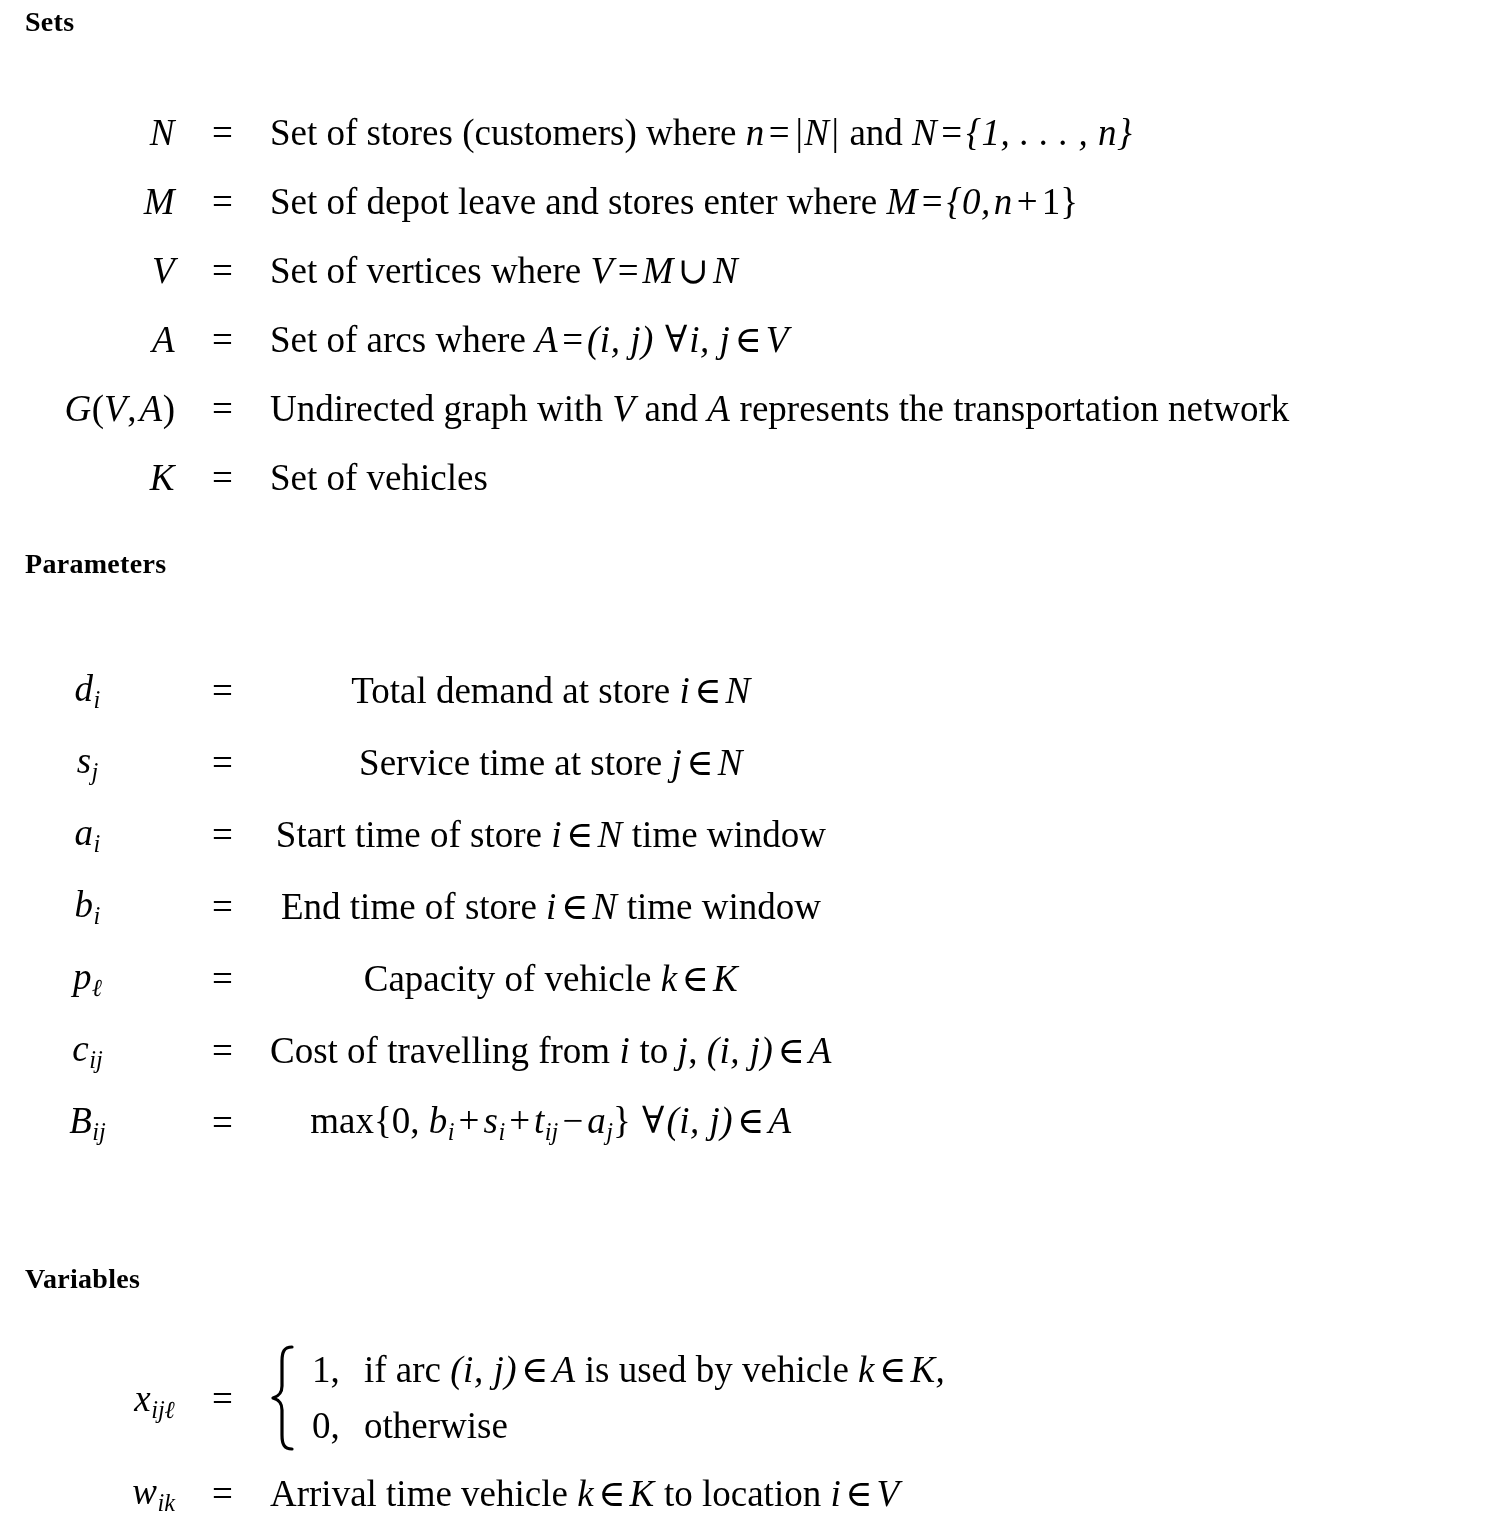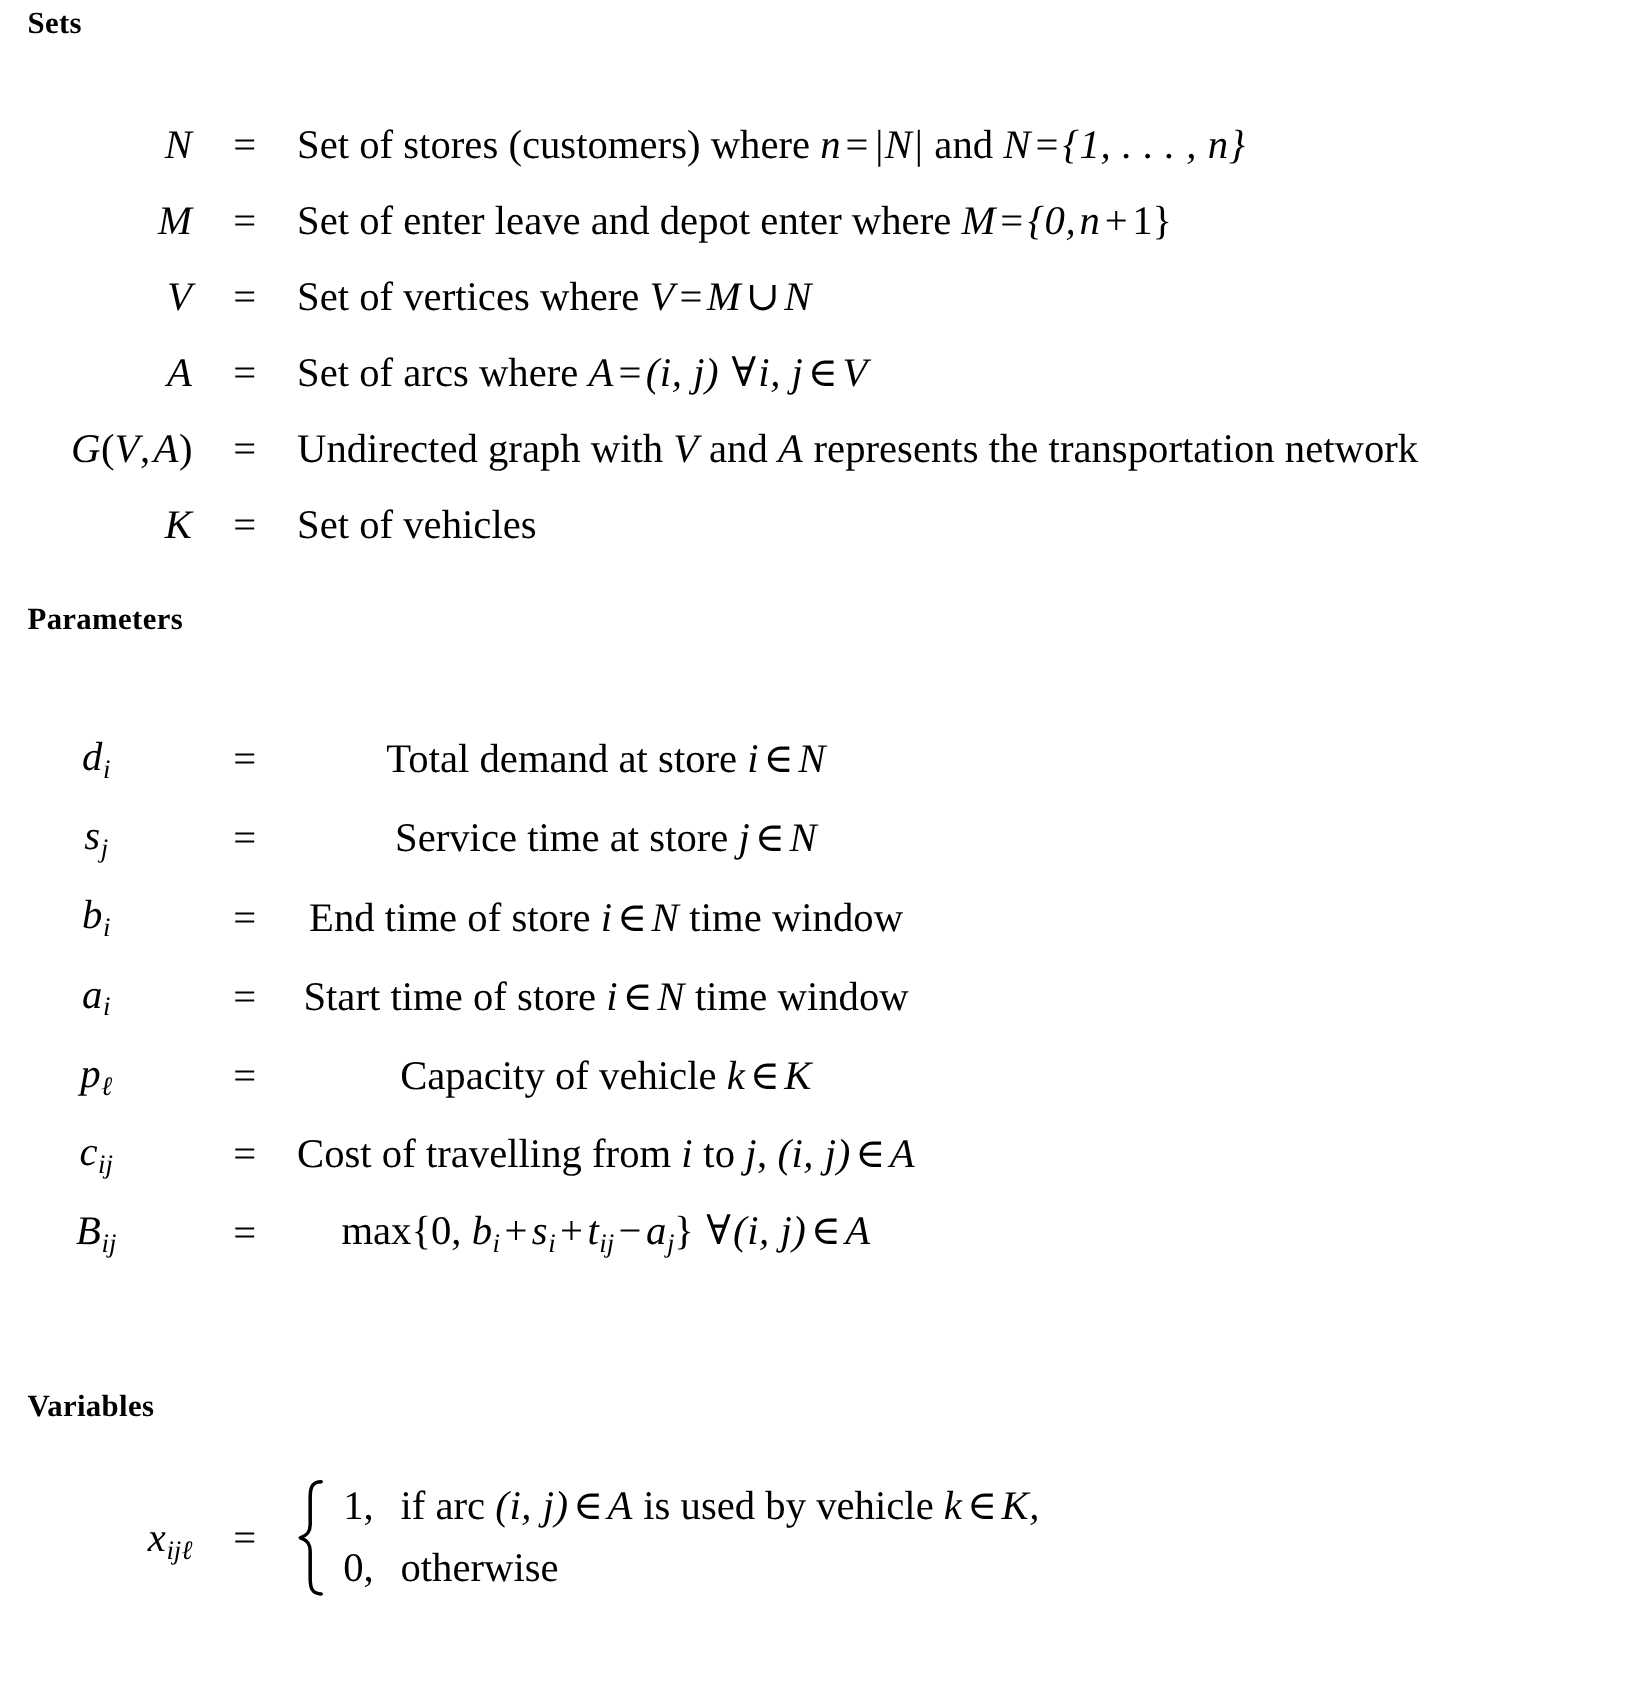--- a/index.html
+++ b/index.html
@@ -179,21 +179,21 @@
       </tr>
 
       <tr>
         <td class="col-sym">
           <span class="mi">M</span>
         </td>
         <td class="col-eq">
           <span class="rm">=</span>
         </td>
         <td class="col-desc">
-          <span class="rm">Set of enter leave and depot enter where</span>
+          <span class="rm">Set of depot leave and stores enter where</span>
           <span class="mi">M</span><span class="mo">=</span><span class="mi">{0,</span> <span class="mi">n</span><span class="mo">+</span><span class="mn">1}</span>
         </td>
       </tr>
 
       <tr>
         <td class="col-sym">
           <span class="mi">V</span>
         </td>
         <td class="col-eq">
           <span class="rm">=</span>
@@ -275,41 +275,41 @@
         </td>
         <td class="col-desc">
           <span class="rm">Service time at store</span>
           <span class="mi">j</span><span class="mo">∈</span><span class="mi">N</span>
         </td>
       </tr>
 
 
       <tr>
         <td class="col-sym">
-          <span class="mi">b</span><sub>i</sub>
-        </td>
-        <td class="col-eq">
-          <span class="rm">=</span>
-        </td>
-        <td class="col-desc">
-          <span class="rm">End time of store</span>
+          <span class="mi">a</span><sub>i</sub>
+        </td>
+        <td class="col-eq">
+          <span class="rm">=</span>
+        </td>
+        <td class="col-desc">
+          <span class="rm">Start time of store</span>
           <span class="mi">i</span><span class="mo">∈</span><span class="mi">N</span>
           <span class="rm">time window</span>
         </td>
       </tr>
 
       <tr>
         <td class="col-sym">
-          <span class="mi">a</span><sub>i</sub>
-        </td>
-        <td class="col-eq">
-          <span class="rm">=</span>
-        </td>
-        <td class="col-desc">
-          <span class="rm">Start time of store</span>
+          <span class="mi">b</span><sub>i</sub>
+        </td>
+        <td class="col-eq">
+          <span class="rm">=</span>
+        </td>
+        <td class="col-desc">
+          <span class="rm">End time of store</span>
           <span class="mi">i</span><span class="mo">∈</span><span class="mi">N</span>
           <span class="rm">time window</span>
         </td>
       </tr>
 
       <tr>
         <td class="col-sym">
           <span class="mi">p</span><sub class="ell">ℓ</sub>
         </td>
         <td class="col-eq">
@@ -384,16 +384,30 @@
               </span>
               <span class="cases-row">
                 <span class="cases-val mn">0,</span>
                 <span class="cases-txt rm">otherwise</span>
               </span>
             </span>
           </span>
         </td>
       </tr>
 
+      <tr id="vars-row-w">
+        <td class="col-sym">
+          <span class="mi">w</span><sub>ik</sub>
+        </td>
+        <td class="col-eq">
+          <span class="rm">=</span>
+        </td>
+        <td class="col-desc">
+          <span class="rm">Arrival time vehicle</span>
+          <span class="mi">k</span><span class="mo">∈</span><span class="mi">K</span>
+          <span class="rm">to location</span>
+          <span class="mi">i</span><span class="mo">∈</span><span class="mi">V</span>
+        </td>
+      </tr>
     </tbody>
   </table>
 
 </div>
 
 </body></html>

